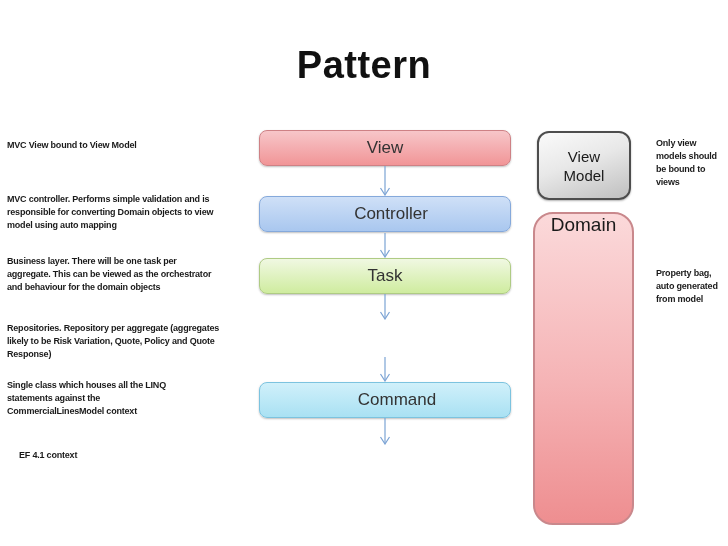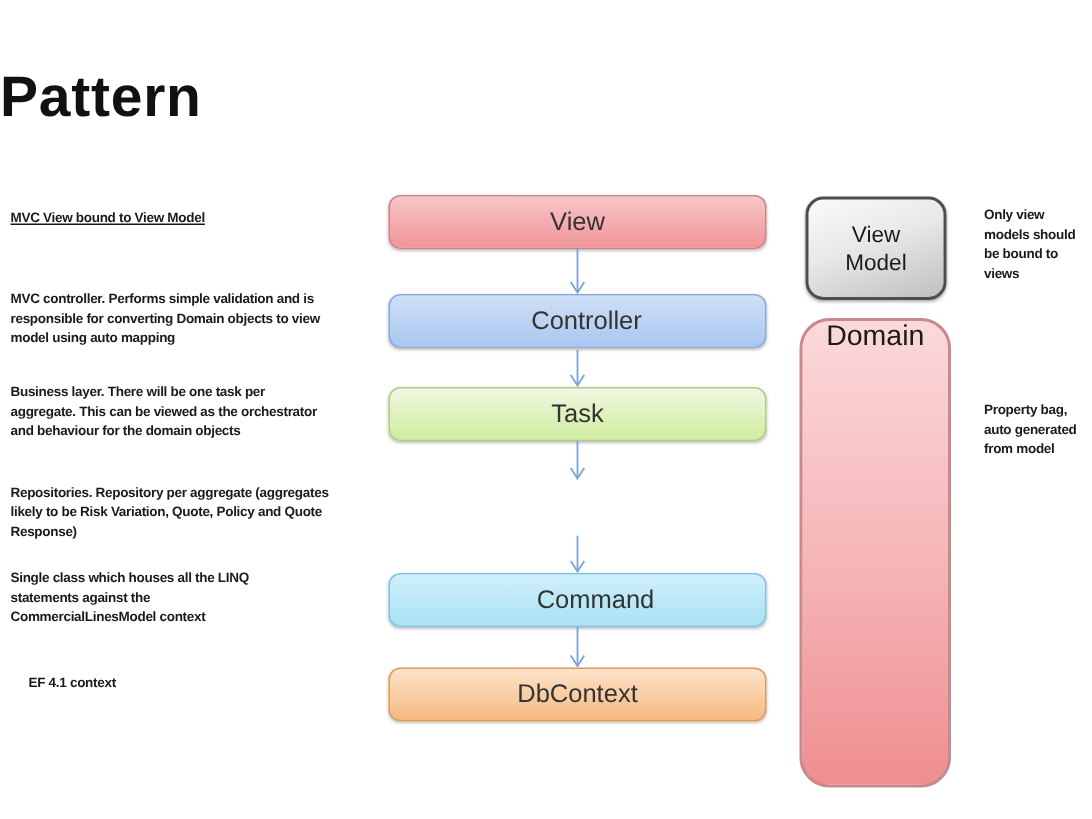--- a/index.html
+++ b/index.html
@@ -1,21 +1,21 @@
 <!DOCTYPE html>
 <html><head>
 <meta charset="utf-8">
 <style>
   html,body{margin:0;padding:0;background:#fff;}
   .slide{
     position:relative;width:728px;height:546px;background:#ffffff;overflow:hidden;
     font-family:"Liberation Sans", sans-serif;
   }
   .title{
-    position:absolute;left:0;top:44px;width:728px;text-align:left;
+    position:absolute;left:0;top:44px;width:728px;text-align:center;
     font-size:38px;font-weight:600;color:#111;letter-spacing:0.5px;
   }
   
   .flow-box{
     position:absolute;left:259px;width:252px;height:36px;border-radius:8px;
     display:flex;align-items:center;justify-content:center;
     font-size:17px;color:#333;box-sizing:border-box;
     box-shadow:0 1px 2px rgba(0,0,0,0.25);
   }
   .b0{top:130px;background:linear-gradient(#F7C6C9,#F19597);border:1px solid #CE8185;}
@@ -47,21 +47,21 @@
     border:2px solid #C9888C;box-sizing:border-box;
     display:flex;align-items:flex-start;justify-content:center;
     font-size:19px;color:#1a1a1a;
   }
   
   .note{
     position:absolute;font-size:9px;font-weight:700;letter-spacing:-0.2px;
     line-height:13px;color:#1a1a1a;white-space:pre-line;
   }
   .note-left{left:7px;width:252px;}
-  .nl0{top:139px;text-decoration:underline;}
+  .nl0{top:139px;}
   .nl1{top:193px;}
   .nl2{top:255px;}
   .nl3{top:322px;}
   .nl4{top:379px;}
   .nl5{top:449px;padding-left:12px;}
   .note-right{left:656px;width:70px;}
   .nr0{top:137px;}
   .nr1{top:267px;}
 </style>
 </head>
@@ -90,23 +90,20 @@
     <span>View</span>
   </div>
   <div class="flow-box b1">
     <span>Controller</span>
   </div>
   <div class="flow-box b2">
     <span>Task</span>
   </div>
   <div class="flow-box b4">
     <span>Command</span>
-  </div>
-  <div class="flow-box b5">
-    <span>DbContext</span>
   </div>
 
   <div class="arrow a0">
     <svg viewBox="0 0 12 30" preserveAspectRatio="none">
         <line x1="6" y1="0" x2="6" y2="28" stroke="#7BA3D4" stroke-width="1.2"></line>
         <path d="M1.5 22 L6 29 L10.5 22" fill="none" stroke="#7BA3D4" stroke-width="1.2"></path>
       </svg>
   </div>
   <div class="arrow a1">
     <svg viewBox="0 0 12 25" preserveAspectRatio="none">

